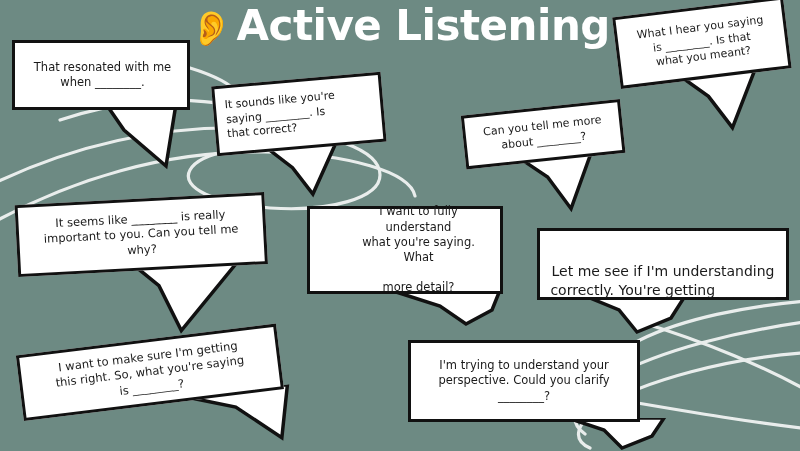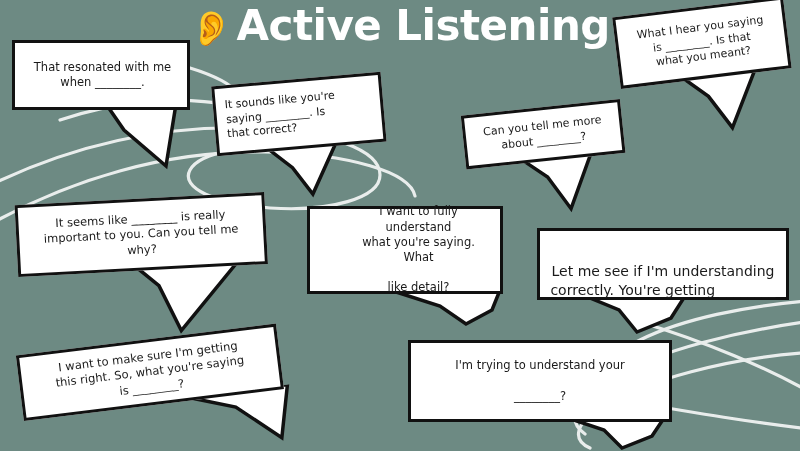--- a/index.html
+++ b/index.html
@@ -172,21 +172,21 @@
   </div>
 
   <svg style="position:absolute;left:380px;top:290px;width:140px;height:40px;z-index:9;" viewBox="0 0 140 40">
     <polygon points="10,0 120,0 112,20 86,34 60,16" fill="#ffffff" stroke="#111111" stroke-width="3.5" stroke-linejoin="miter"></polygon>
   </svg>
   <div class="bubble" id="b6" style="left:307px; top:206px; width:196px; height:88px;padding-left:36px;">
     <span class="btxt" style="font-size:11.5px;">
       <span>I want to fully understand</span><br>
       <span>what you're saying. What</span><br>
       <br>
-      <span>like detail?</span>
+      <span>more detail?</span>
     </span>
   </div>
 
   <svg style="position:absolute;left:575px;top:296px;width:140px;height:42px;z-index:9;" viewBox="0 0 140 42">
     <polygon points="10,0 110,0 96,22 62,36 44,14" fill="#ffffff" stroke="#111111" stroke-width="3.5" stroke-linejoin="miter"></polygon>
   </svg>
   <div class="bubble" id="b7" style="left:537px; top:228px; width:252px; height:72px;">
     <span class="btxt" style="font-size:14px;margin-top:33px;">
       <span>Let me see if I'm understanding</span><br>
       <span>correctly. You're getting ________</span><br>
@@ -202,21 +202,21 @@
         <span>I want to make sure I'm getting</span><br>
         <span>this right. So, what you're saying</span><br>
         <span>is ________?</span>
       </span>
     </div>
   </div>
 
   <svg style="position:absolute;left:560px;top:418px;width:120px;height:36px;z-index:9;" viewBox="0 0 120 36">
     <polygon points="8,0 104,0 92,18 62,30 44,12" fill="#ffffff" stroke="#111111" stroke-width="3.5" stroke-linejoin="miter"></polygon>
   </svg>
-  <div class="bubble" id="b9" style="left:408px; top:340px; width:264px; height:82px;">
+  <div class="bubble" id="b9" style="left:408px; top:340px; width:232px; height:82px;">
     <span class="btxt" style="font-size:11.5px;">
       <span>I'm trying to understand your</span><br>
-      <br>
+      <span>perspective. Could you clarify</span><br>
       <span>________?</span>
     </span>
   </div>
 
 </div>
 
 </body></html>

